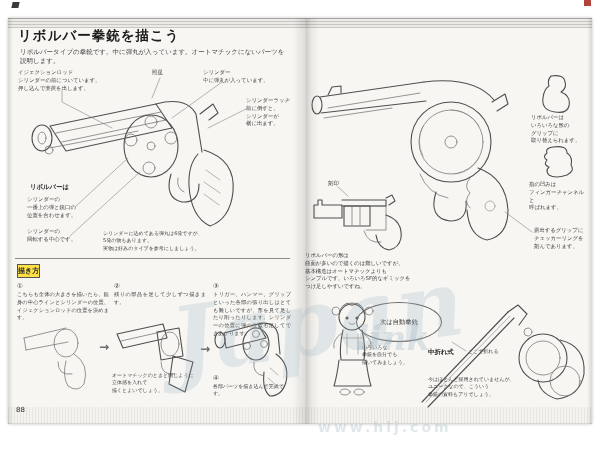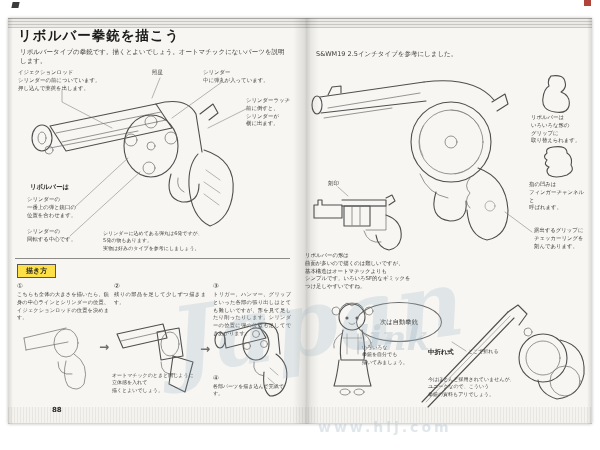--- a/index.html
+++ b/index.html
@@ -15,27 +15,27 @@
         background:linear-gradient(90deg,rgba(0,0,0,0) 0%,rgba(0,0,0,.10) 45%,rgba(0,0,0,.16) 52%,rgba(0,0,0,.06) 70%,rgba(0,0,0,0) 100%);}
   .edgeL{position:absolute;left:0;top:0;width:5px;height:100%;background:linear-gradient(90deg,rgba(0,0,0,.12),rgba(0,0,0,0));}
   .edgeR{position:absolute;right:0;top:0;width:5px;height:100%;background:linear-gradient(270deg,rgba(0,0,0,.12),rgba(0,0,0,0));}
   .abs{position:absolute;}
   .ml{white-space:pre-line;}
   .title{font-size:13.5px;font-weight:bold;letter-spacing:1px;color:#1c1c1c;}
   .intro{font-size:6.5px;color:#3a3a3a;}
   .lbl{font-size:5.4px;line-height:1.45;color:#3c3c3c;}
   .lbl-b{font-size:6.4px;font-weight:bold;color:#222;}
   .note-sm{font-size:5px;line-height:1.45;color:#3c3c3c;}
-  .box-head{border:1px solid #555;padding:1px 8px;font-size:7px;font-weight:bold;background:#fde047;}
+  .box-head{border:1px solid #555;padding:1px 0;font-size:7px;font-weight:bold;background:#fde047;}
   .divider{height:1px;background:#8e8c88;}
   .step{width:92px;}
   .step-num{font-size:6.5px;color:#333;margin-bottom:1px;}
   .step-text{font-size:5.2px;line-height:1.5;color:#3c3c3c;text-align:justify;}
   .arrow{font-size:12px;font-weight:bold;color:#6d6d6d;}
-  .pagenum{font-size:7px;font-weight:bold;color:#2a2a2a;padding-left:36px;}
+  .pagenum{font-size:7px;font-weight:normal;color:#2a2a2a;}
   .bubble{border:1px solid #6a6a6a;border-radius:50%;display:flex;align-items:center;justify-content:center;
           font-size:6.3px;color:#333;background:#f7f6f2;text-align:center;}
   .wm{pointer-events:none;color:rgba(146,172,192,.22);font-family:"DejaVu Serif",serif;font-style:italic;font-weight:bold;}
   .wm-link{font-size:34px;color:rgba(146,172,192,.28);}
   .wm-japan{font-size:92px;transform:rotate(-8deg);}
   .wm-url{position:absolute;left:318px;top:419px;font-size:14px;font-weight:bold;letter-spacing:3px;
           color:rgba(178,194,206,.40);font-family:"DejaVu Sans",sans-serif;}
   .speck-d{position:absolute;left:12px;top:2px;width:7px;height:6px;background:#3b3b3b;transform:skewX(-12deg);}
   .speck-r{position:absolute;left:584px;top:0px;width:7px;height:6px;background:#b2433a;}
   svg{display:block;}
@@ -50,21 +50,21 @@
 
   <div class="book">
     <div class="top-edge"></div>
     <div class="bottom-edge"></div>
     <div class="edgeL"></div>
     <div class="edgeR"></div>
     <div class="gutter"></div>
   </div>
 
   <div class="abs title" style="left:18px;top:27px;">リボルバー拳銃を描こう</div>
-  <div class="abs intro" style="left:20px;top:48px;width:270px;">リボルバータイプの拳銃です。描くとよいでしょう。オートマチックにないパーツを説明します。</div>
+  <div class="abs intro" style="left:20px;top:48px;width:270px;">リボルバータイプの拳銃です。中に弾丸が入っています。オートマチックにないパーツを説明します。</div>
 
   <div class="abs lbl ml" style="left:18px;top:69px;width:92px;">イジェクションロッド
 シリンダーの前についています。
 押し込んで薬莢を出します。</div>
   <div class="abs lbl" style="left:152px;top:69px;">照星</div>
   <div class="abs lbl ml" style="left:203px;top:69px;width:78px;">シリンダー
 中に弾丸が入っています。</div>
   <div class="abs lbl ml" style="left:246px;top:97px;width:48px;">シリンダーラッチ
 前に倒すと、
 シリンダーが
@@ -152,21 +152,20 @@
   <div class="abs note-sm ml" style="left:112px;top:372px;width:82px;">オートマチックのときと同じように
 立体感を入れて
 描くとよいでしょう。</div>
   <div class="abs" style="left:213px;top:374px;width:80px;">
     <div class="step-num">④</div>
     <div class="note-sm">各部パーツを描き込んで完成です。</div>
   </div>
 
   <div class="abs pagenum" style="left:16px;top:406px;">88</div>
 
-  <div class="abs intro" style="left:316px;top:50px;">S&amp;WM19 2.5インチタイプを参考にしました。</div>
 
   <svg class="abs" style="left:308px;top:60px;" width="215" height="182" viewBox="0 0 215 182">
     <ellipse cx="9" cy="45" rx="5" ry="9"></ellipse>
     <path d="M12,37 L116,22 M13,53 L118,41"></path>
     <path d="M20,48 L112,33" class="thin"></path>
     <path d="M20,35 L24,27 L33,26 L33,33"></path>
     <path d="M16,58 L84,48" class="thin"></path>
     <path d="M116,22 Q166,16 186,40"></path>
     <circle cx="143" cy="82" r="40"></circle>
     <circle cx="143" cy="82" r="32" class="thin"></circle>

